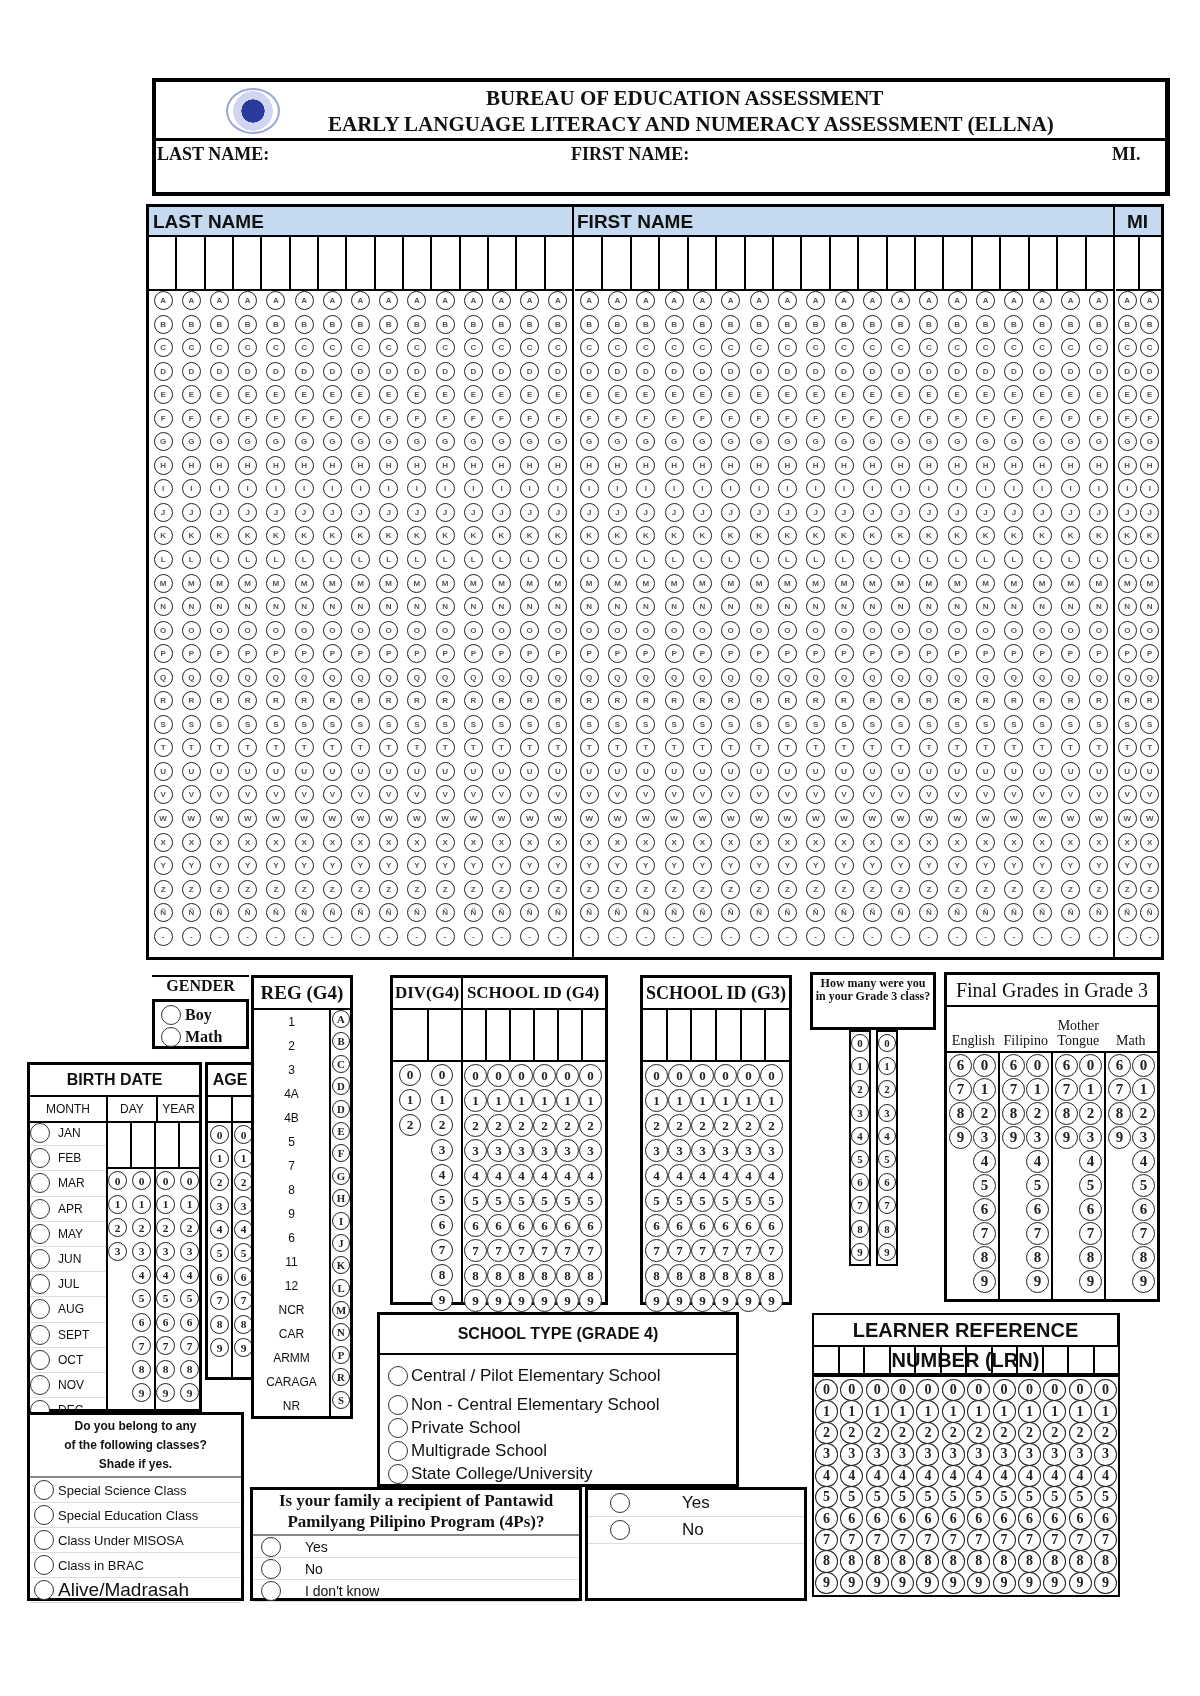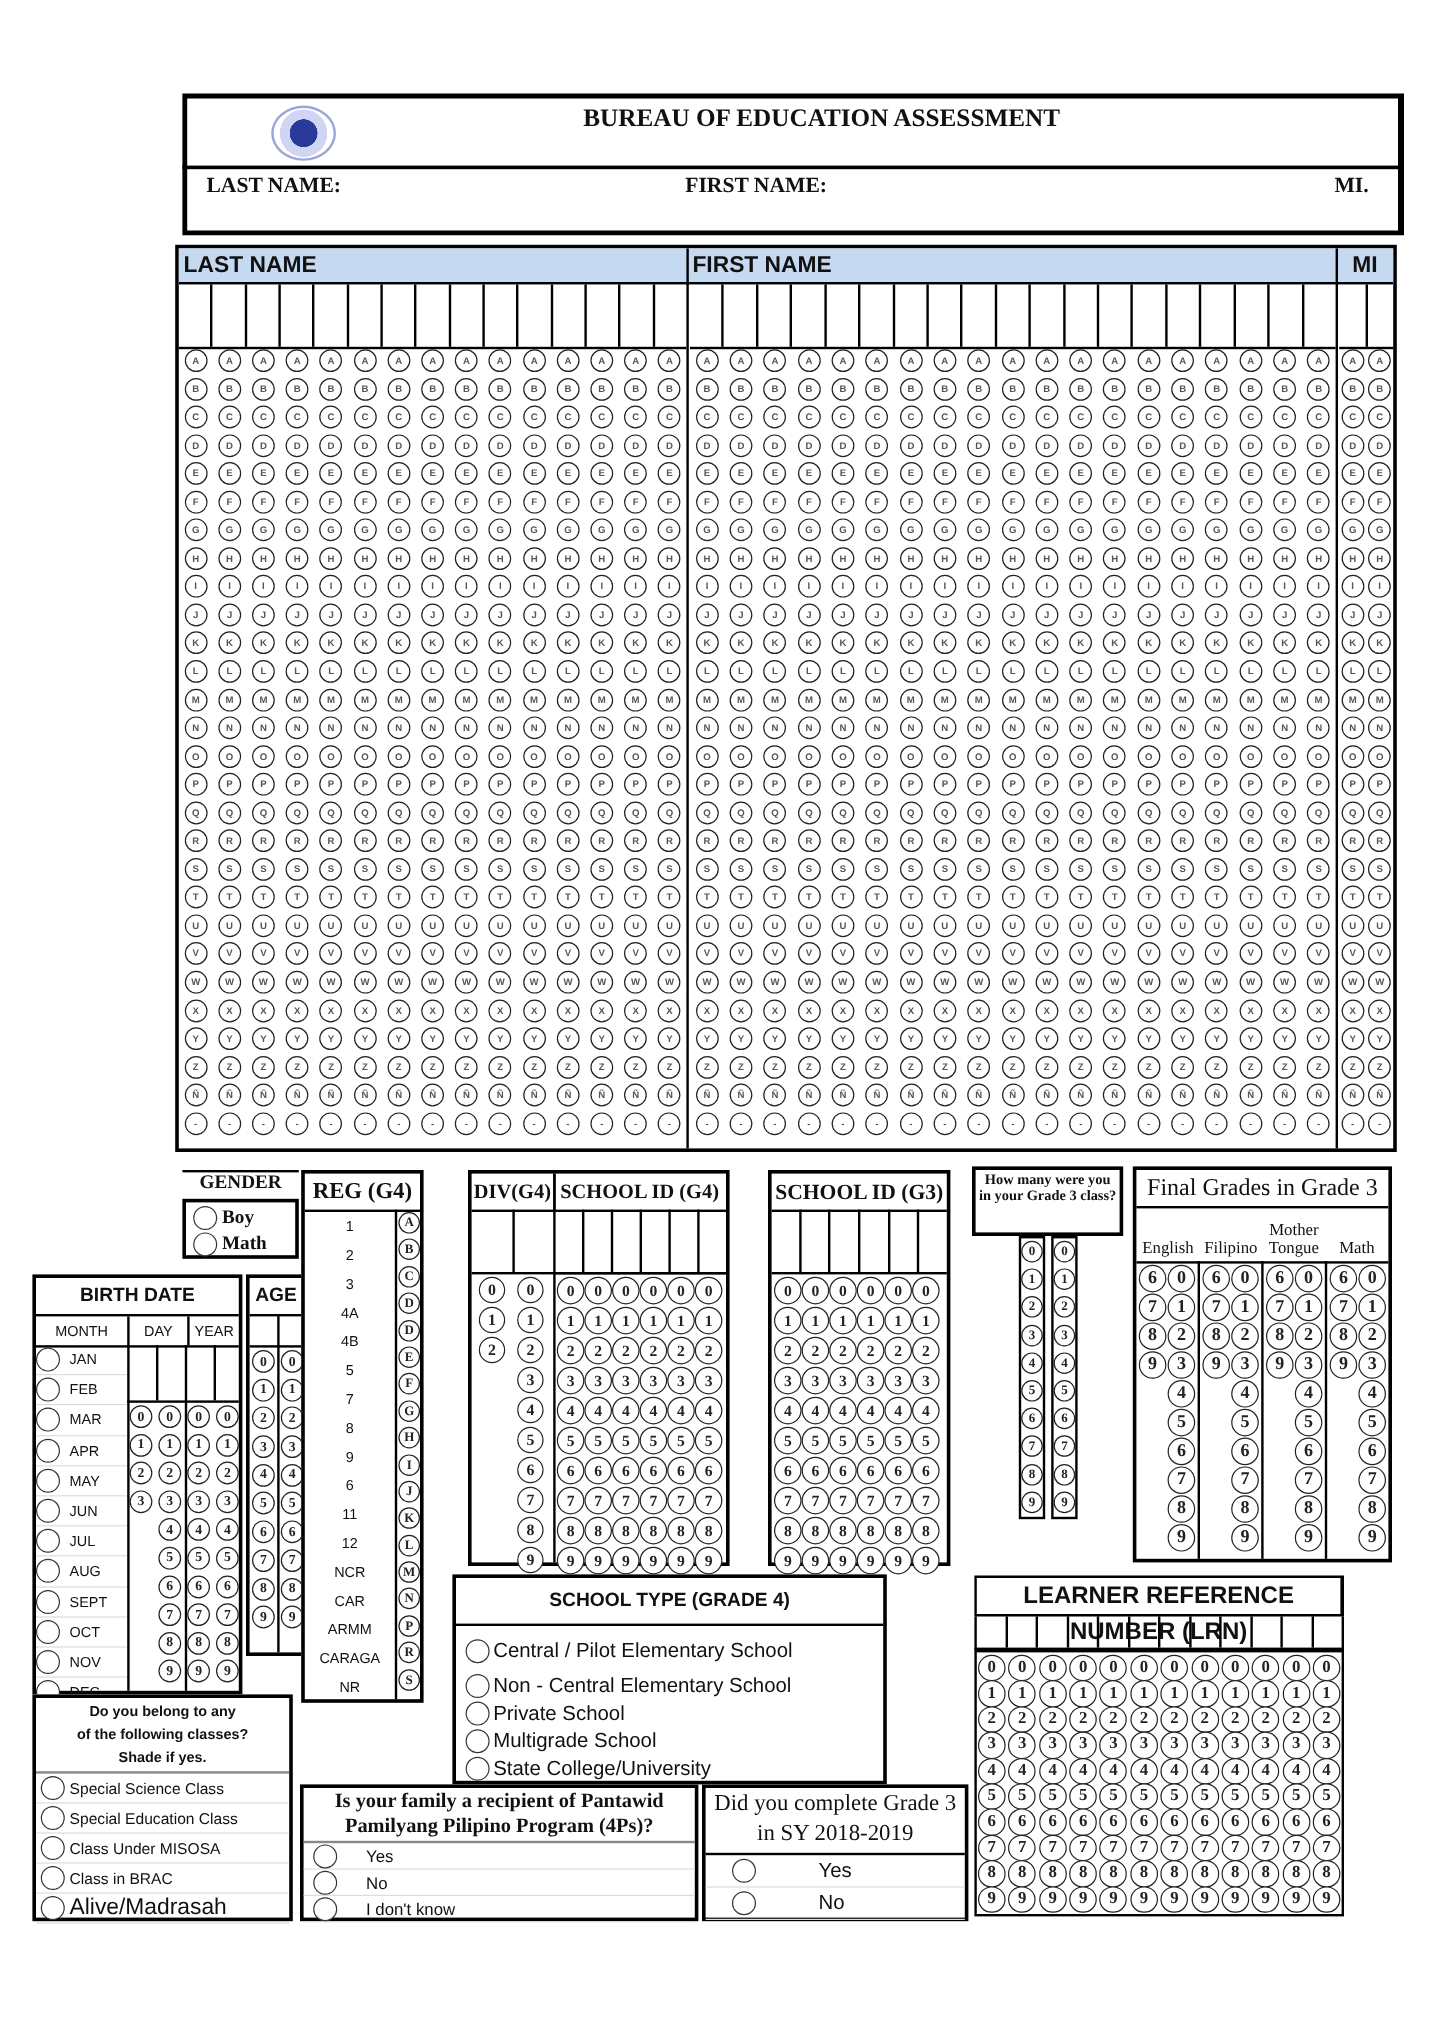--- a/index.html
+++ b/index.html
@@ -32,22 +32,23 @@
   .vline{position:absolute;border-left:2px solid #000;}
   .hline{position:absolute;border-top:2px solid #000;}
   .numcol{position:absolute;display:flex;flex-direction:column;align-items:center;}
 </style>
 </head>
 <body>
 
 <div id="hdr" class="abs">
   <div id="logo"></div>
   <div class="line1 serif">BUREAU OF EDUCATION ASSESSMENT</div>
+  <div class="line2 serif">EARLY LANGUAGE LITERACY AND NUMERACY ASSESSMENT (ELLNA)</div>
   <div class="sep"></div>
-  <div class="lbl serif" style="left:16px">LAST NAME:</div>
+  <div class="lbl serif" style="left:1px">LAST NAME:</div>
   <div class="lbl serif" style="left:415px">FIRST NAME:</div>
   <div class="lbl serif" style="left:956px">MI.</div>
 </div>
 
 <div id="grid" class="abs">
   <div class="ghead" style="left:424px;width:541px">FIRST NAME</div>
   <div class="ghead" style="left:0;width:424px">LAST NAME</div>
   <div class="ghead" style="left:965px;width:47px;text-align:center;padding-left:0">MI</div>
   <div class="gsep" style="left:423px"></div>
   <div class="gsep" style="left:964px"></div>
@@ -1923,24 +1924,20 @@
         <span style="font-size: 14px; margin-left: 24px;">No</span>
       </div>
       <div class="row-opt" style="height: 21px; padding-left: 8px; border-bottom: 1px solid rgb(221, 221, 221);">
         <span class="circ"></span>
         <span style="font-size: 14px; margin-left: 24px;">I don't know</span>
       </div>
     </div>
 </div>
 
 <div class="abs box" style="left:585px;top:1487px;width:222px;height:114px;">
-  <div id="g3Q" class="serif" style="font-size:19px;text-align:center;line-height:25px;border-bottom:2px solid #000;height:54px">
-      <div>Did you complete Grade 3</div>
-      <div>in SY 2018-2019</div>
-    </div>
   <div id="g3Opts">
       <div class="row-opt" style="height: 26px; padding-left: 22px; border-bottom: 1px solid rgb(221, 221, 221);">
         <span class="circ"></span>
         <span style="font-size: 17px; margin-left: 52px;">Yes</span>
       </div>
       <div class="row-opt" style="height: 26px; padding-left: 22px; border-bottom: 1px solid rgb(221, 221, 221);">
         <span class="circ"></span>
         <span style="font-size: 17px; margin-left: 52px;">No</span>
       </div>
     </div>

